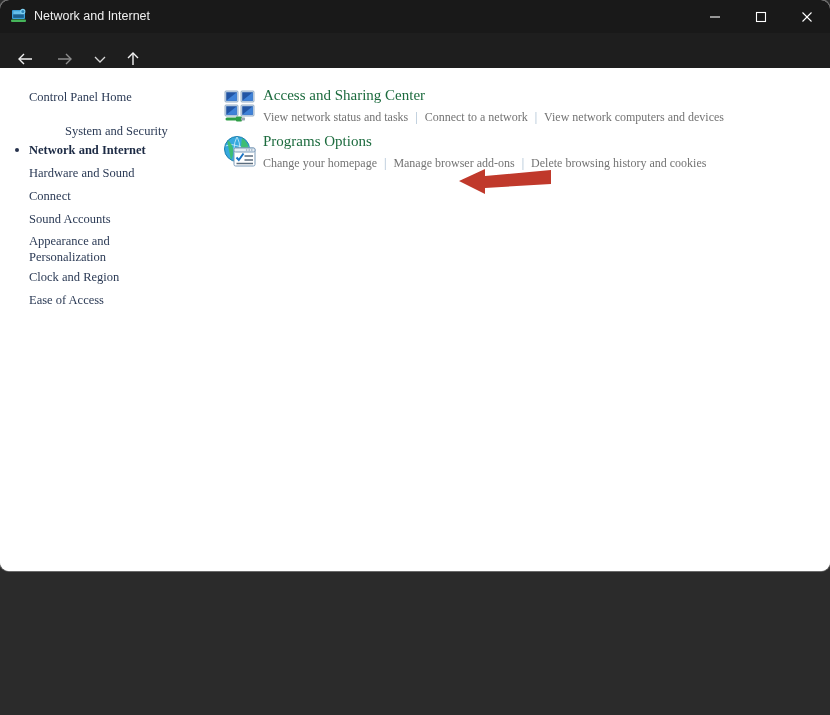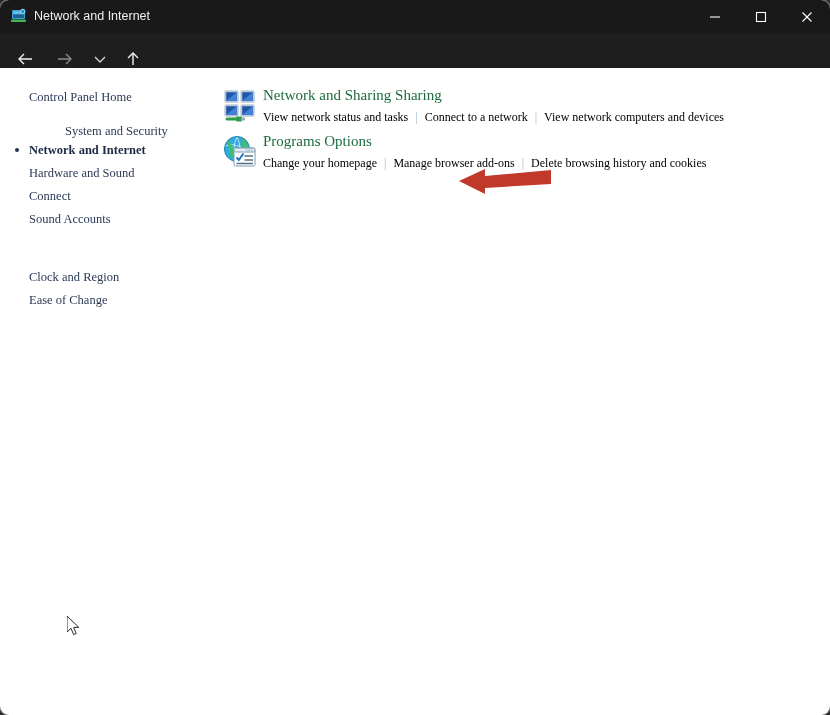--- a/index.html
+++ b/index.html
@@ -11,21 +11,21 @@
     width: 830px;
     height: 715px;
     overflow: hidden;
     font-family: "Liberation Sans", sans-serif;
   }
 
   #window {
     position: absolute;
     left: 0; top: 0;
     width: 830px;
-    height: 715px;
+    height: 571px;
     border-radius: 9px;
     overflow: hidden;
     background: #ffffff;
     box-shadow: 0 0 0 1px #6a6a6a;
   }
 
   
   #titlebar {
     position: absolute;
     left: 0; top: 0;
@@ -216,21 +216,21 @@
   }
   .cat-links {
     position: absolute;
     left: 48px;
     font-size: 12px;
     line-height: 16px;
     white-space: nowrap;
     color: #2d6ba6;
   }
   .cat-links a {
-    color: #000000;
+    color: #737373;
     text-decoration: none;
   }
   .cat-links .divider {
     display: inline-block;
     color: #9fb7cc;
     padding: 0 7px;
   }
 
   
   #red-arrow {
@@ -366,24 +366,25 @@
 
       <div id="side-bullet" style="top:80px;"></div>
       <div class="side-item active" style="top:74px;">Network and Internet</div>
 
       <div class="side-item" style="top:97px;">Hardware and Sound</div>
 
       <div class="side-item" style="top:120px;">Connect</div>
 
       <div class="side-item" style="top:143px;">Sound Accounts</div>
 
+      <div class="side-item wrap" style="top:165px;">Appearance and Personalization</div>
 
       <div class="side-item" style="top:201px;">Clock and Region</div>
 
-      <div class="side-item" style="top:224px;">Ease of Change</div>
+      <div class="side-item" style="top:224px;">Ease of Access</div>
     </div>
 
     <div id="main">
 
       <div class="cat" style="top:18px;">
         <span class="cat-icon" style="top:2px;">
           <svg width="36" height="36" viewBox="0 0 36 36">
             <rect x="3" y="3" width="13" height="11" rx="1" fill="#d9e6f2" stroke="#7d9bb8" stroke-width="0.8"></rect>
             <rect x="4.2" y="4.2" width="10.6" height="8.6" fill="#2255a4"></rect>
             <polygon points="4.2,12.8 14.8,4.2 14.8,12.8" fill="#3f82d8"></polygon>
@@ -394,21 +395,21 @@
             <rect x="4.2" y="18.2" width="10.6" height="8.6" fill="#2255a4"></rect>
             <polygon points="4.2,26.8 14.8,18.2 14.8,26.8" fill="#3f82d8"></polygon>
             <rect x="19" y="17" width="13" height="11" rx="1" fill="#d9e6f2" stroke="#7d9bb8" stroke-width="0.8"></rect>
             <rect x="20.2" y="18.2" width="10.6" height="8.6" fill="#2255a4"></rect>
             <polygon points="20.2,26.8 30.8,18.2 30.8,26.8" fill="#3f82d8"></polygon>
             <path d="M5 31 L16 31" stroke="#2e9e46" stroke-width="3" stroke-linecap="round"></path>
             <rect x="14" y="28.5" width="6" height="5" rx="1" fill="#2e9e46"></rect>
             <rect x="19" y="29.6" width="4" height="2.8" rx="0.6" fill="#9aa7b2"></rect>
           </svg>
         </span>
-        <div class="cat-title" style="top:0px;">Network and Sharing Sharing</div>
+        <div class="cat-title" style="top:0px;">Access and Sharing Center</div>
         <div class="cat-links" style="top:23px;">
           <a href="#">View network status and tasks</a><span class="divider">|</span><a href="#">Connect to a network</a><span class="divider">|</span><a href="#">View network computers and devices</a>
         </div>
       </div>
 
       <div class="cat" style="top:64px;">
         <span class="cat-icon" style="top:2px;">
           <svg width="36" height="36" viewBox="0 0 36 36">
             <circle cx="15" cy="15" r="12.5" fill="#36a9de"></circle>
             <path d="M3.2 12 Q10 9 16 12 Q22 15 27.4 12" fill="none" stroke="#e8f6fd" stroke-width="1" opacity="0.7"></path>

